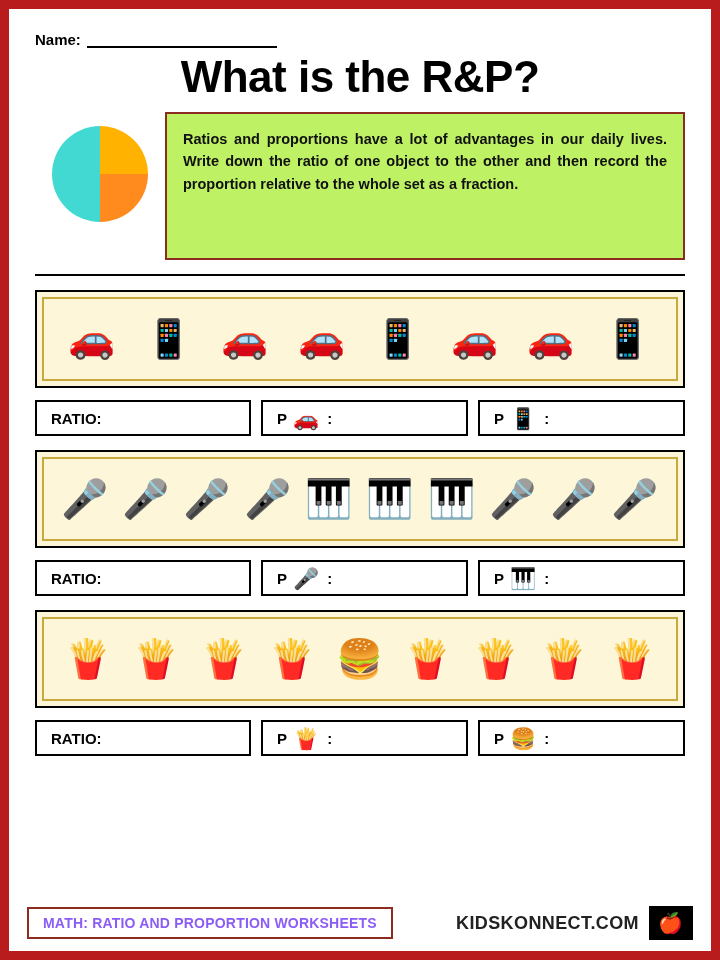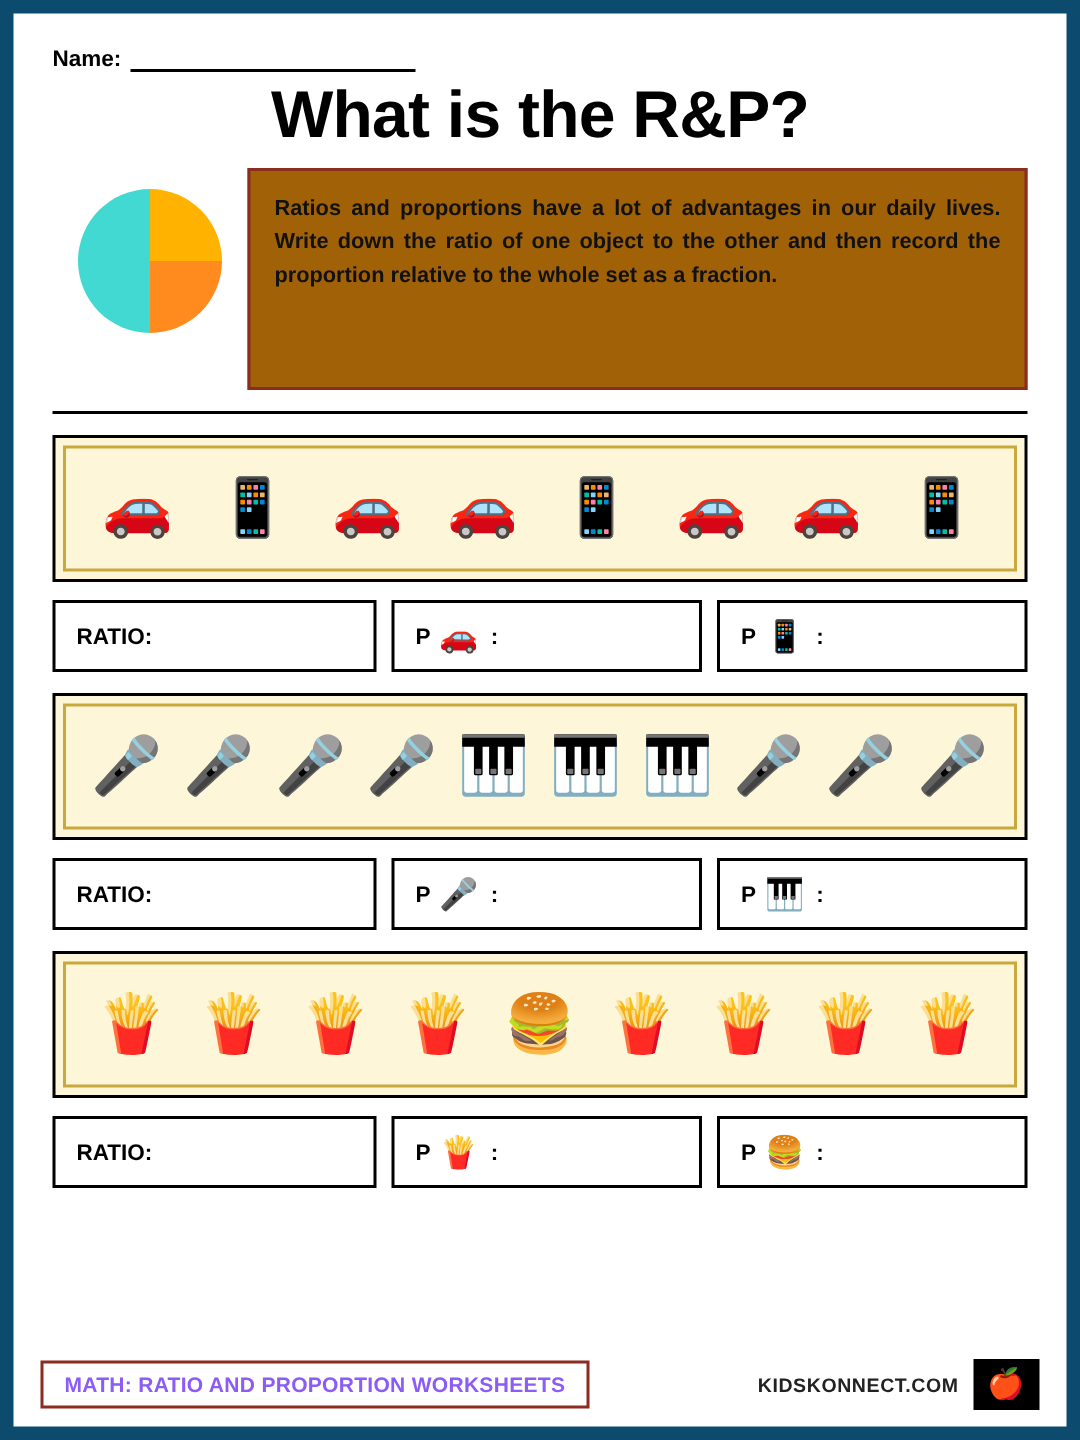--- a/index.html
+++ b/index.html
@@ -11,21 +11,21 @@
     height: 960px;
     background: #ffffff;
     font-family: "Liberation Sans", sans-serif;
     overflow: hidden;
   }
   .page {
     position: relative;
     width: 720px;
     height: 960px;
     box-sizing: border-box;
-    border: 9px solid #0c4a6e;
+    border: 9px solid #b91c1c;
     background: #ffffff;
   }
   .inner {
     position: relative;
     width: 100%;
     height: 100%;
     box-sizing: border-box;
     padding: 14px 26px 0 26px;
   }
 
@@ -83,21 +83,21 @@
     width: 50%;
     height: 50%;
   }
   .pie .q1 { top: 0;    left: 0;    background: #41d9d2; }
   .pie .q2 { top: 50%;  left: 0;    background: #41d9d2; }
   .pie .q3 { top: 0;    left: 50%;  background: #ffb300; }
   .pie .q4 { top: 50%;  left: 50%;  background: #ff8a1e; }
 
   .intro-box {
     flex: 1;
-    background: #a16207;
+    background: #bef264;
     border: 2px solid #8c2b20;
     padding: 14px 16px;
     box-sizing: border-box;
     min-height: 148px;
   }
   .intro-text {
     font-size: 14.5px;
     font-weight: 700;
     line-height: 1.55;
     color: #111;
@@ -135,21 +135,21 @@
 
   
   .answer-row {
     display: flex;
     gap: 10px;
     margin-bottom: 14px;
   }
   .ans-cell {
     border: 2px solid #000;
     background: #ffffff;
-    height: 48px;
+    height: 36px;
     display: flex;
     align-items: center;
     padding: 0 14px;
     box-sizing: border-box;
     font-size: 15px;
     font-weight: 700;
     color: #000;
   }
   .ans-ratio { flex: 0 0 216px; }
   .ans-p { flex: 1; }
@@ -173,21 +173,21 @@
     border: 2px solid #8c2b20;
     background: #ffffff;
     padding: 6px 14px;
     font-size: 14px;
     font-weight: 700;
     color: #8b5cf6;
     letter-spacing: 0.2px;
   }
   .footer-spacer { flex: 1; }
   .brand {
-    font-size: 13px;
+    font-size: 18px;
     font-weight: 700;
     color: #222;
     letter-spacing: 0.4px;
     margin-right: 10px;
   }
   .brand-mark {
     width: 44px;
     height: 34px;
     background: #000;
     display: flex;

